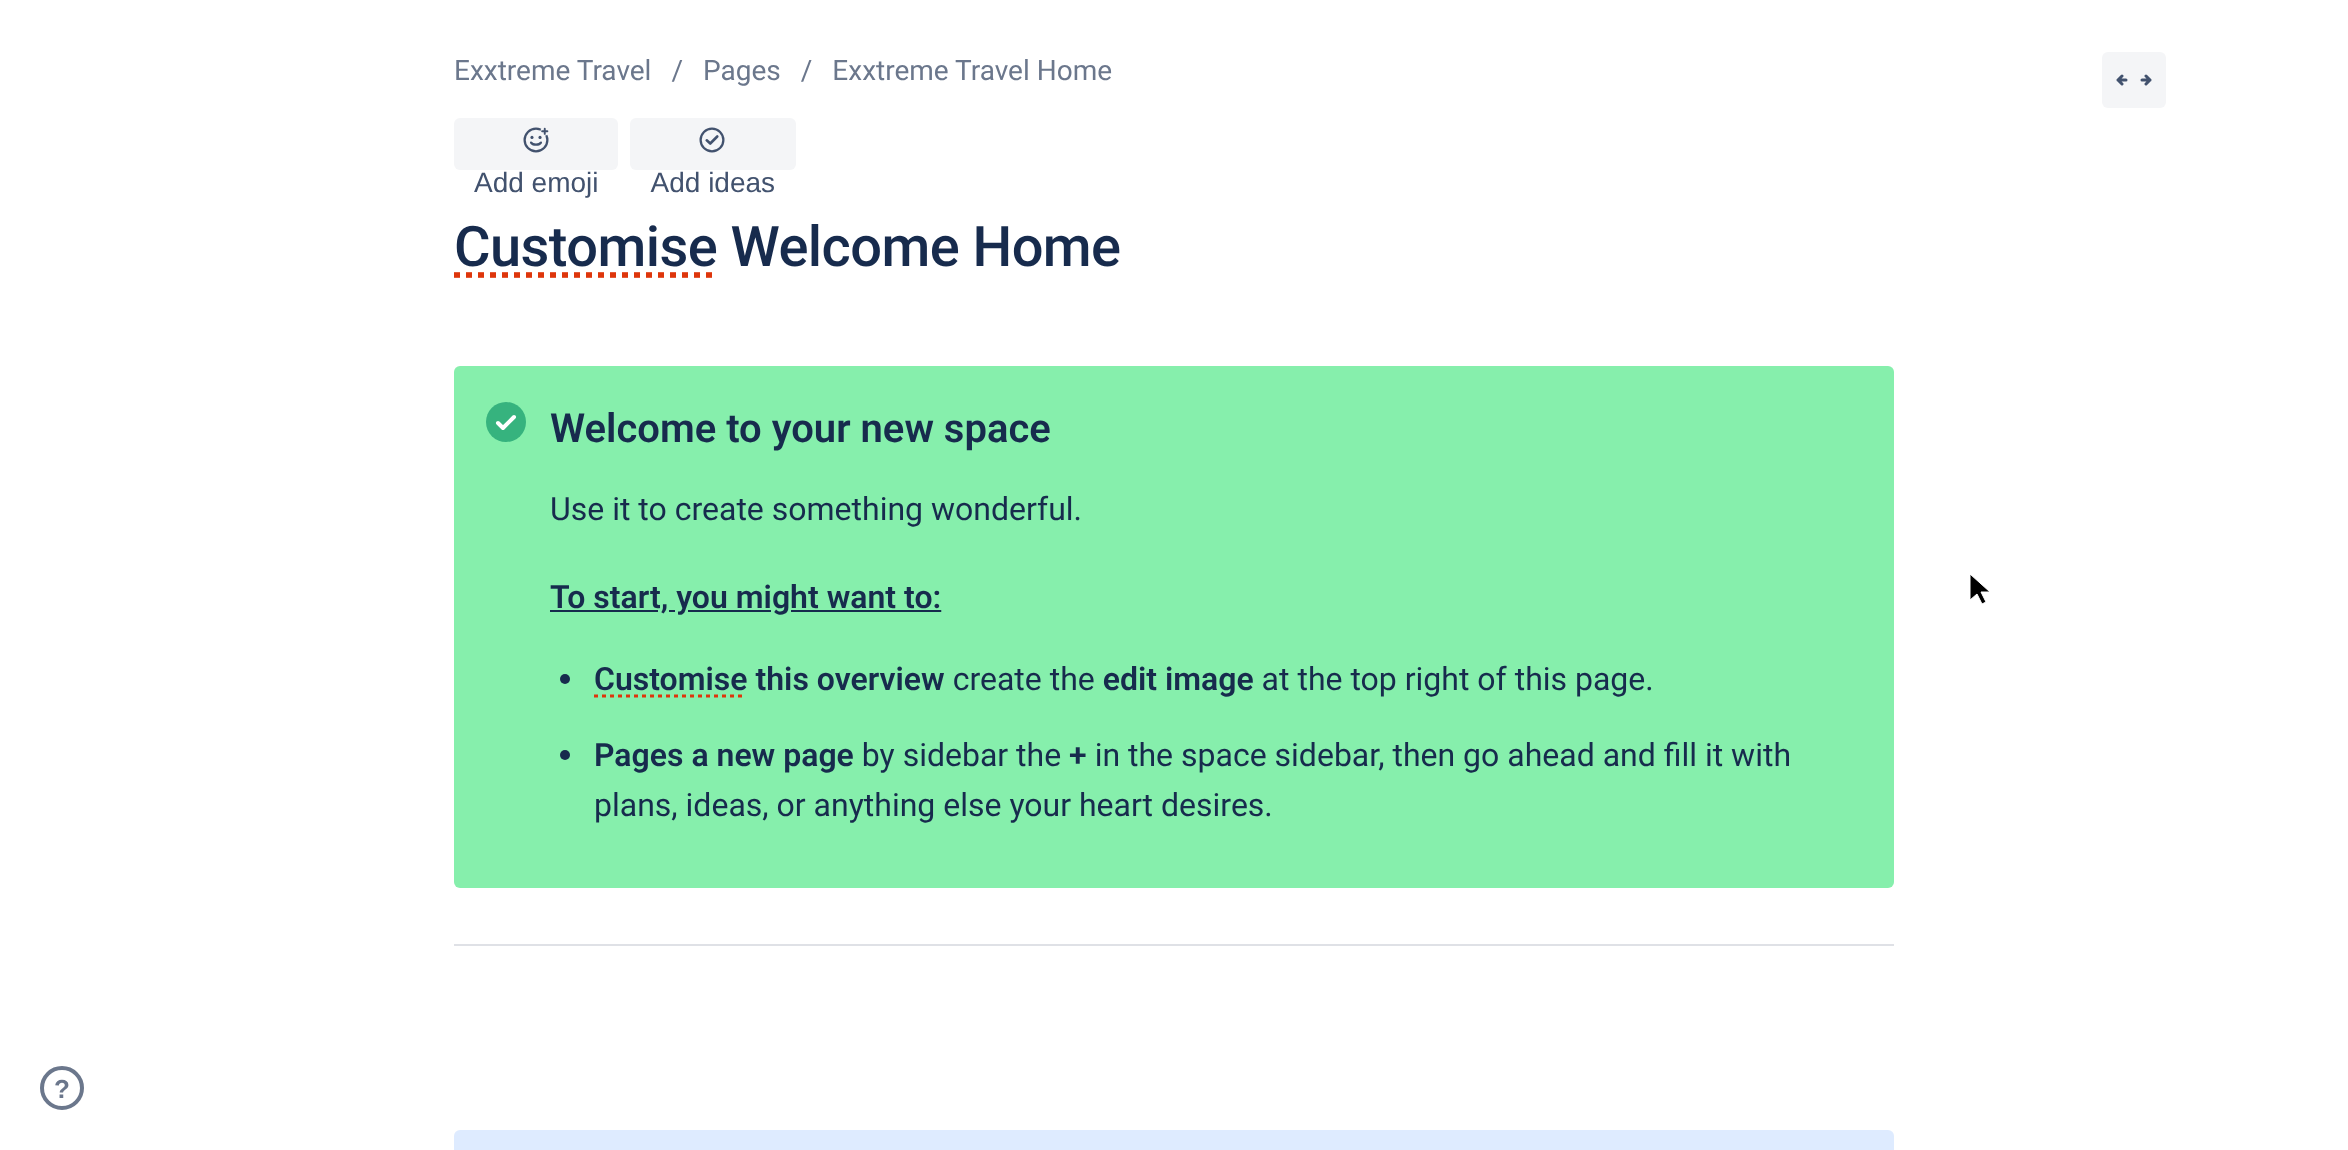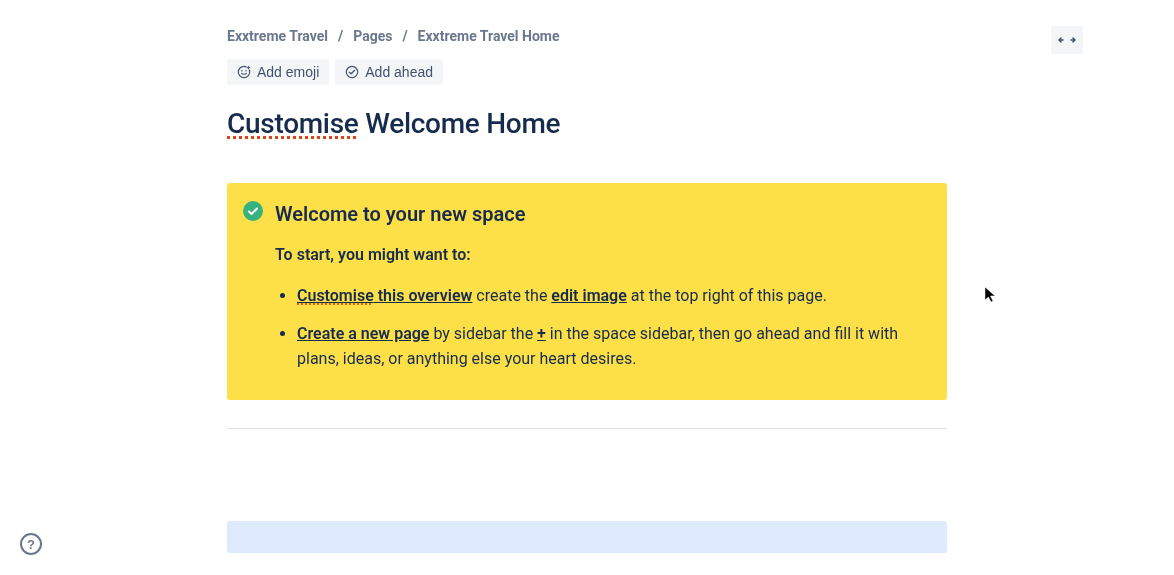--- a/index.html
+++ b/index.html
@@ -20,21 +20,20 @@
     .container {
       max-width: 760px;
       margin: 0 auto;
       padding: 0 20px;
     }
     .breadcrumb-row {
       display: flex;
       align-items: center;
       justify-content: space-between;
       padding: 26px 0 0 0;
-      font-weight: bold;
     }
     .breadcrumb {
       display: flex;
       align-items: center;
       gap: 10px;
       font-size: 14px;
       color: #6b778c;
     }
     .breadcrumb a {
       color: #6b778c;
@@ -66,20 +65,21 @@
       align-items: center;
       gap: 6px;
       background: #f4f5f7;
       border: none;
       border-radius: 3px;
       padding: 4px 10px;
       font-size: 14px;
       color: #42526e;
       cursor: pointer;
       height: 26px;
+      flex-direction: column;
     }
     .tool-btn svg { flex-shrink: 0; }
     .page-title {
       font-size: 28px;
       font-weight: 500;
       color: #172b4d;
       padding: 18px 0 0 0;
       letter-spacing: -0.01em;
     }
     .misspell {
@@ -88,21 +88,21 @@
       text-decoration-color: #de350b;
       text-underline-offset: 3px;
     }
     .panel {
       border-radius: 3px;
       padding: 16px 20px 16px 48px;
       margin-top: 38px;
       position: relative;
     }
     .panel-success {
-      background-color: #fde047;
+      background-color: #86efac;
     }
     .panel-info {
       background-color: #deebff;
     }
     .panel-icon {
       position: absolute;
       left: 16px;
       top: 18px;
       width: 20px;
       height: 20px;
@@ -116,34 +116,34 @@
     .panel p {
       font-size: 16px;
       color: #172b4d;
       margin-bottom: 20px;
     }
     .panel h3 {
       font-size: 16px;
       font-weight: 600;
       color: #172b4d;
       margin-bottom: 16px;
+      text-decoration: underline;
     }
     .panel ul {
       list-style: disc;
       padding-left: 22px;
     }
     .panel li {
       font-size: 16px;
       color: #172b4d;
       margin-bottom: 12px;
       line-height: 1.6;
     }
     .panel li strong {
       font-weight: 600;
-      text-decoration: underline;
     }
     .hr {
       border: none;
       border-top: 1px solid #dfe1e6;
       margin: 28px 0 0 0;
       width: 100%;
     }
     .help-floating {
       position: fixed;
       bottom: 20px;
@@ -214,41 +214,42 @@
         <circle cx="13" cy="3" r="2.5" fill="#f4f5f7"></circle>
         <path d="M13 1.5 L13 4.5 M11.5 3 L14.5 3" stroke="#42526e" stroke-width="1.1" stroke-linecap="round"></path>
       </svg>
       <span>Add emoji</span>
     </button>
     <button class="tool-btn">
       <svg width="14" height="14" viewBox="0 0 16 16" fill="none">
         <circle cx="8" cy="8" r="6.5" stroke="#42526e" stroke-width="1.3"></circle>
         <path d="M5 8.2 L7 10 L11 6" stroke="#42526e" stroke-width="1.5" stroke-linecap="round" stroke-linejoin="round" fill="none"></path>
       </svg>
-      <span>Add ahead</span>
+      <span>Add ideas</span>
     </button>
   </div>
 
   <h1 class="page-title"><span class="misspell">Customise</span><span> Welcome Home</span></h1>
 
   <div class="panel panel-success">
     <span class="panel-icon">
       <svg width="20" height="20" viewBox="0 0 20 20">
         <circle cx="10" cy="10" r="10" fill="#36b37e"></circle>
         <path d="M6 10.5 L8.5 13 L14 7.5" stroke="#fff" stroke-width="2" stroke-linecap="round" stroke-linejoin="round" fill="none"></path>
       </svg>
     </span>
     <h2>Welcome to your new space</h2>
+    <p>Use it to create something wonderful.</p>
     <h3>To start, you might want to:</h3>
     <ul>
       <li>
         <strong><span class="misspell">Customise</span><span> this overview</span></strong><span> create the </span><strong>edit image</strong><span> at the top right of this page.</span>
       </li>
       <li>
-        <strong>Create a new page</strong><span> by sidebar the </span><strong>+</strong><span> in the space sidebar, then go ahead and fill it with plans, ideas, or anything else your heart desires.</span>
+        <strong>Pages a new page</strong><span> by sidebar the </span><strong>+</strong><span> in the space sidebar, then go ahead and fill it with plans, ideas, or anything else your heart desires.</span>
       </li>
     </ul>
   </div>
 
   <hr class="hr">
 
   <div class="panel panel-info" style="margin-top:92px;">
     
     
     

